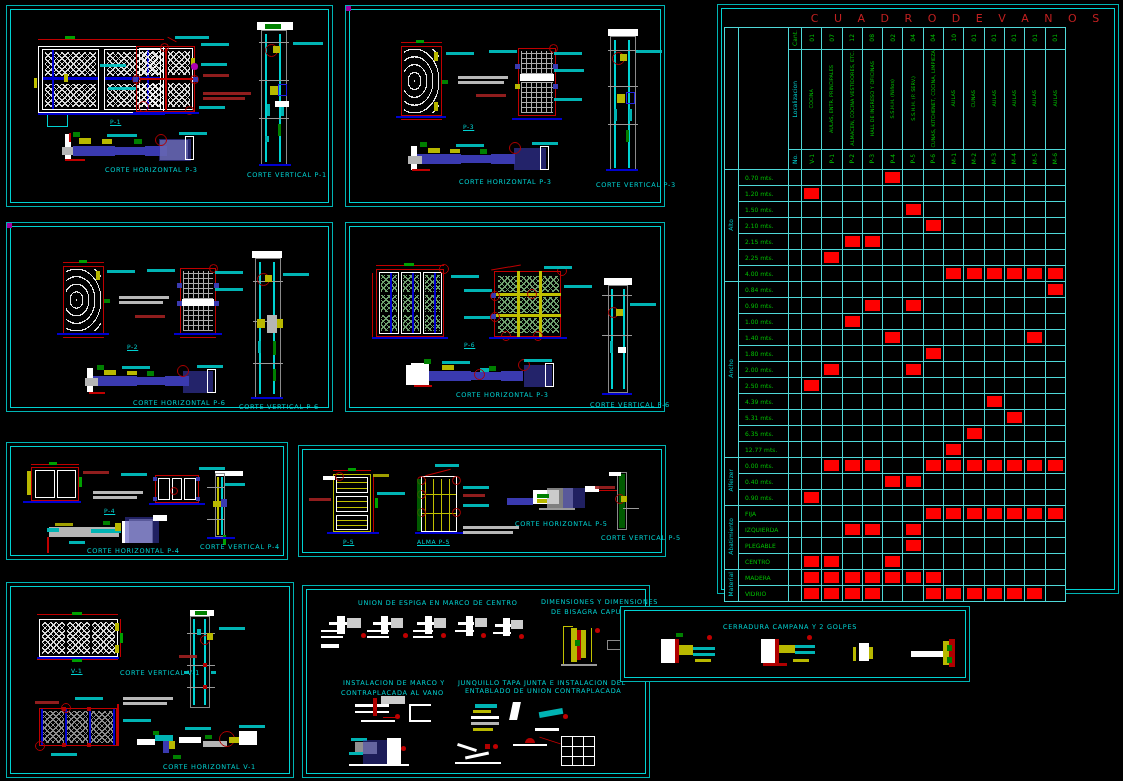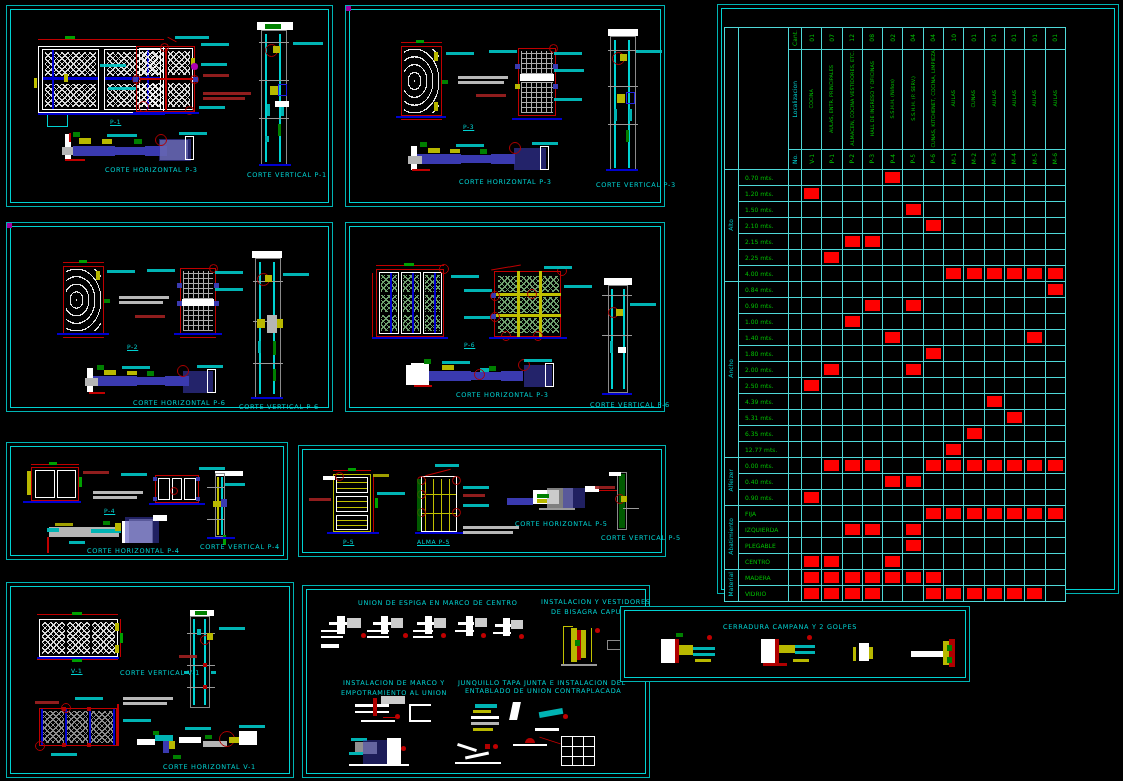--- a/index.html
+++ b/index.html
@@ -747,35 +747,35 @@
       <div class="solidw" style="left:152px;top:44px;width:19px;height:2px;"></div>
       <div class="solidw" style="left:172px;top:32px;width:12px;height:9px;opacity:.8;"></div>
       <div class="dot" style="left:178px;top:47px;width:5px;height:5px;background:#c00000;"></div>
 
       <div class="solidw" style="left:200px;top:32px;width:7px;height:18px;"></div>
       <div class="solidw" style="left:192px;top:38px;width:16px;height:3px;"></div>
       <div class="solidw" style="left:190px;top:46px;width:18px;height:2px;"></div>
       <div class="solidw" style="left:208px;top:34px;width:12px;height:9px;opacity:.8;"></div>
       <div class="dot" style="left:216px;top:48px;width:5px;height:5px;background:#c00000;"></div>
 
-      <div class="dtitle" style="left:238px;top:12px;font-size:6.5px;">INSTALACION Y VESTIDORES</div>
+      <div class="dtitle" style="left:238px;top:12px;font-size:6.5px;">DIMENSIONES Y DIMENSIONES</div>
       <div class="dtitle" style="left:248px;top:22px;font-size:6.5px;">DE BISAGRA CAPUCHINA</div>
       <div class="ln ye" style="left:260px;top:40px;width:1px;height:38px;"></div>
       <div class="ln ye" style="left:260px;top:40px;width:10px;height:1px;"></div>
       <div class="solidye" style="left:268px;top:42px;width:6px;height:34px;"></div>
       <div class="solidrd" style="left:274px;top:44px;width:4px;height:30px;"></div>
       <div class="solidye" style="left:278px;top:44px;width:5px;height:28px;"></div>
       <div class="solidgr" style="left:272px;top:54px;width:5px;height:6px;"></div>
       <div class="ln gy" style="left:258px;top:78px;width:36px;height:2px;"></div>
       <div class="ln ye" style="left:288px;top:42px;width:1px;height:34px;"></div>
       <div class="dot" style="left:292px;top:42px;width:5px;height:5px;background:#c00000;"></div>
       <div class="bx gyb" style="left:304px;top:54px;width:18px;height:10px;"></div>
 
       <div class="dtitle" style="left:40px;top:93px;font-size:6.5px;">INSTALACION DE MARCO Y</div>
-      <div class="dtitle" style="left:38px;top:103px;font-size:6.5px;">EMPOTRAMIENTO AL UNION</div>
+      <div class="dtitle" style="left:38px;top:103px;font-size:6.5px;">CONTRAPLACADA AL VANO</div>
       <div class="solidw" style="left:52px;top:118px;width:34px;height:3px;"></div>
       <div class="solidw" style="left:52px;top:125px;width:34px;height:2px;"></div>
       <div class="solidrd" style="left:70px;top:112px;width:4px;height:18px;"></div>
       <div class="solidw" style="left:78px;top:110px;width:24px;height:8px;opacity:.8;"></div>
       <div class="solidw" style="left:58px;top:134px;width:34px;height:2px;"></div>
       <div class="dot" style="left:92px;top:128px;width:5px;height:5px;background:#c00000;"></div>
       <div class="ln rd" style="left:80px;top:131px;width:16px;height:1px;"></div>
       <div class="solidw" style="left:106px;top:118px;width:22px;height:2px;"></div>
       <div class="solidw" style="left:106px;top:118px;width:2px;height:18px;"></div>
       <div class="solidw" style="left:106px;top:134px;width:22px;height:2px;"></div>
@@ -843,20 +843,21 @@
       <div class="solidw" style="left:290px;top:44px;width:32px;height:6px;"></div>
       <div class="solidye" style="left:322px;top:34px;width:8px;height:24px;"></div>
       <div class="solidrd" style="left:328px;top:32px;width:6px;height:28px;"></div>
       <div class="solidgr" style="left:326px;top:38px;width:5px;height:6px;"></div>
       <div class="solidgr" style="left:326px;top:50px;width:5px;height:6px;"></div>
     </div>
   </div>
 
   <div id="vanos">
     <div class="vinner"></div>
+    <div class="vtitle">C U A D R O     D E     V A N O S</div>
 
     <div class="legend">
       <div class="lt" style="left:0px;top:10px;">Número de</div>
       <div class="lt" style="left:12px;top:20px;">Vano</div>
       <div class="lt" style="left:58px;top:26px;">Alfeizar</div>
       <div class="lt" style="left:10px;top:80px;">Ancho</div>
       <div class="lt" style="left:62px;top:74px;">Alto</div>
       <div class="lbox">
         <div style="left:-1px;top:-1px;">V-5</div>
         <div style="left:24px;top:-1px;">0.90</div>

